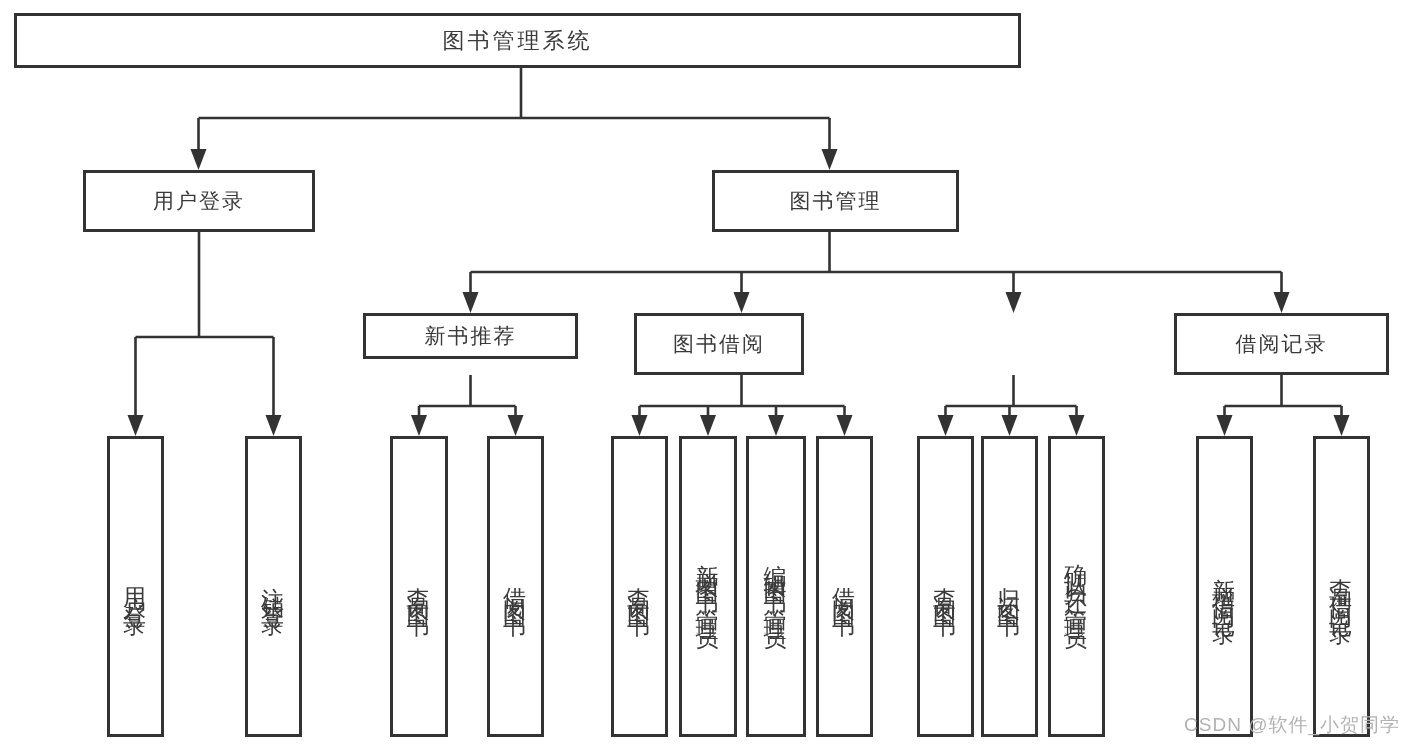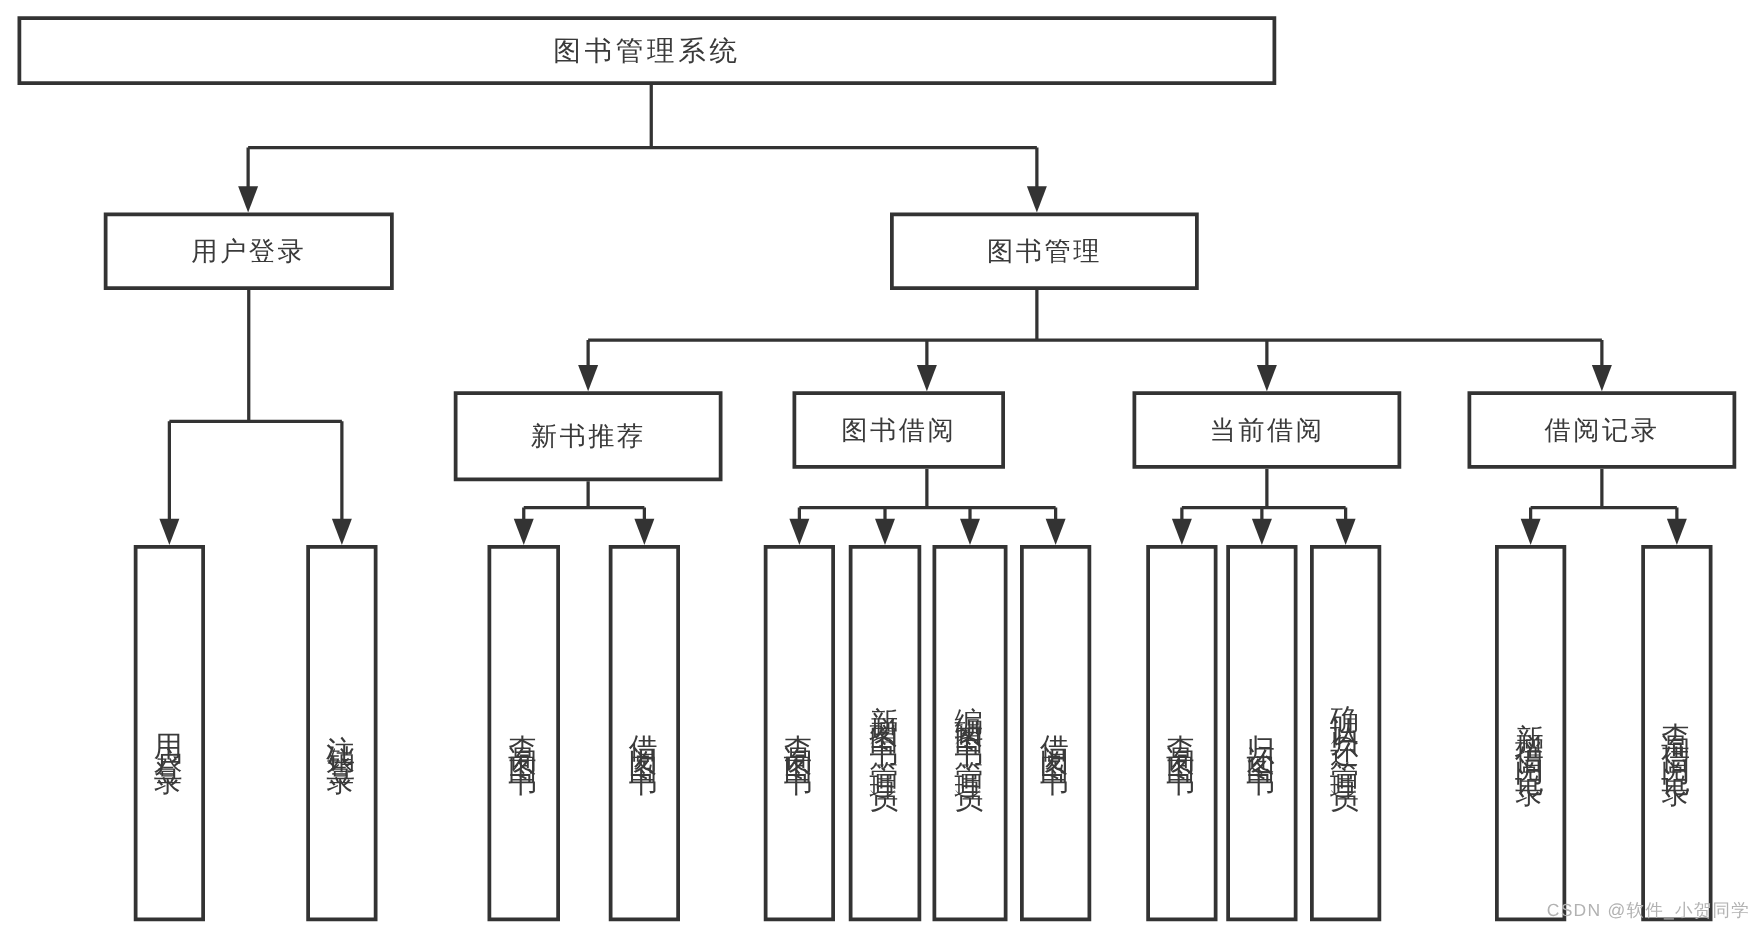--- a/index.html
+++ b/index.html
@@ -18,21 +18,21 @@
     display:flex;align-items:center;justify-content:center;
   }
   .h-label{font-size:21px;letter-spacing:2px;white-space:nowrap;}
   .root-label{font-size:22px;letter-spacing:3px;white-space:nowrap;}
   .v-label{
     writing-mode:vertical-rl;
     font-size:23px;letter-spacing:9px;white-space:nowrap;
   }
   .watermark{
     position:absolute;right:15px;bottom:9px;z-index:5;
-    font-size:14px;letter-spacing:1px;
+    font-size:19px;letter-spacing:1px;
     color:var(--watermark,#b2b2b2);
   }
 </style>
 </head>
 <body>
 
 <div class="stage">
 
   <svg class="wires" id="wires" viewBox="0 0 1405 747" xmlns="http://www.w3.org/2000/svg">
       <path d="M521,68 V118 M198.5,118 H829.5 M198.5,118 V150 M829.5,118 V150" fill="none" stroke="#333333" stroke-width="2.6"></path>
@@ -67,28 +67,25 @@
     <span class="root-label">图书管理系统</span>
   </div>
 
   <div class="box" style="left:83px;top:170px;width:232px;height:62px">
     <span class="h-label">用户登录</span>
   </div>
   <div class="box" style="left:712px;top:170px;width:247px;height:62px">
     <span class="h-label">图书管理</span>
   </div>
 
-  <div class="box" style="left:363px;top:313px;width:215px;height:72px">
+  <div class="box" style="left:363px;top:313px;width:215px;height:46px">
     <span class="h-label">新书推荐</span>
   </div>
   <div class="box" style="left:634px;top:313px;width:170px;height:62px">
     <span class="h-label">图书借阅</span>
-  </div>
-  <div class="box" style="left:906px;top:313px;width:215px;height:62px">
-    <span class="h-label">当前借阅</span>
   </div>
   <div class="box" style="left:1174px;top:313px;width:215px;height:62px">
     <span class="h-label">借阅记录</span>
   </div>
 
   <div class="box" style="left:107px;top:436px;width:57px;height:301px">
     <span class="v-label">用户登录</span>
   </div>
   <div class="box" style="left:245px;top:436px;width:57px;height:301px">
     <span class="v-label">注销登录</span>

